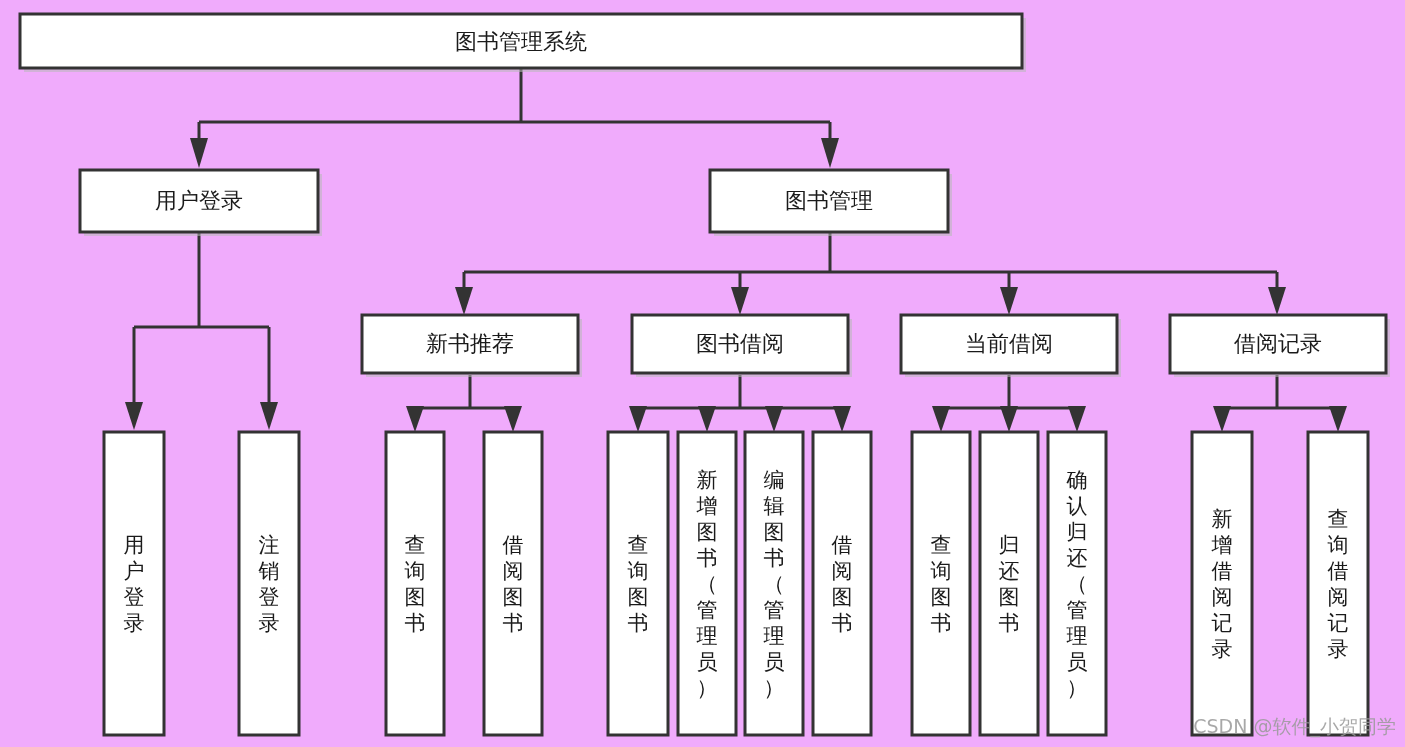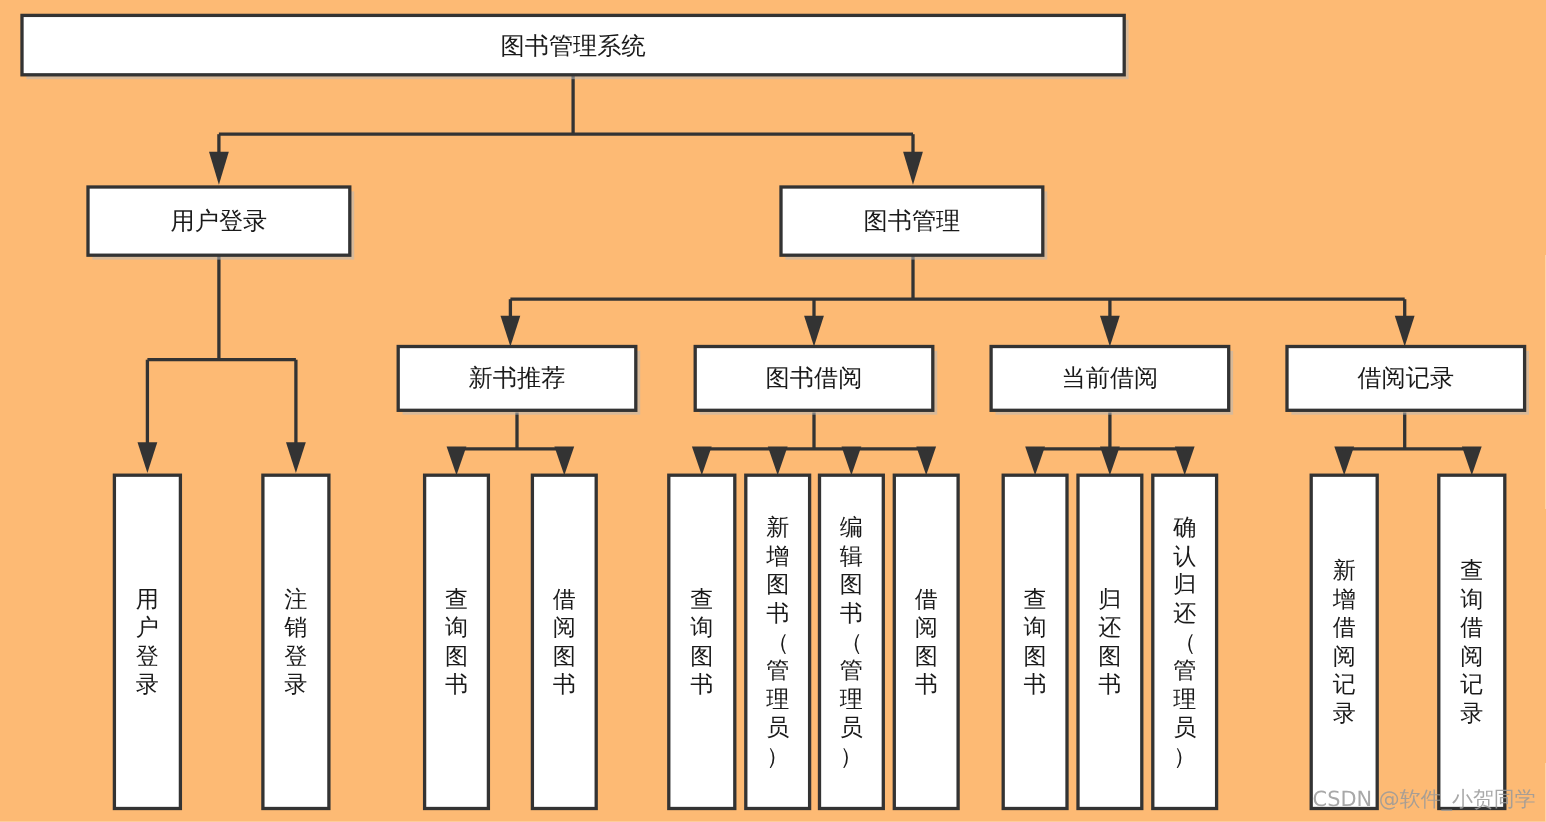--- a/index.html
+++ b/index.html
@@ -12,21 +12,21 @@
     width: 1405px;
     height: 747px;
     font-family: "DejaVu Sans", "Liberation Sans", sans-serif;
     overflow: hidden;
     position: relative;
   }
   #diagram-root {
     position: relative;
     width: 1405px;
     height: 747px;
-    background: #fdba74;
+    background: #f0abfc;
   }
   svg.diagram {
     position: absolute;
     top: 0;
     left: 0;
     width: 1405px;
     height: 747px;
     display: block;
   }
   .node-box {

